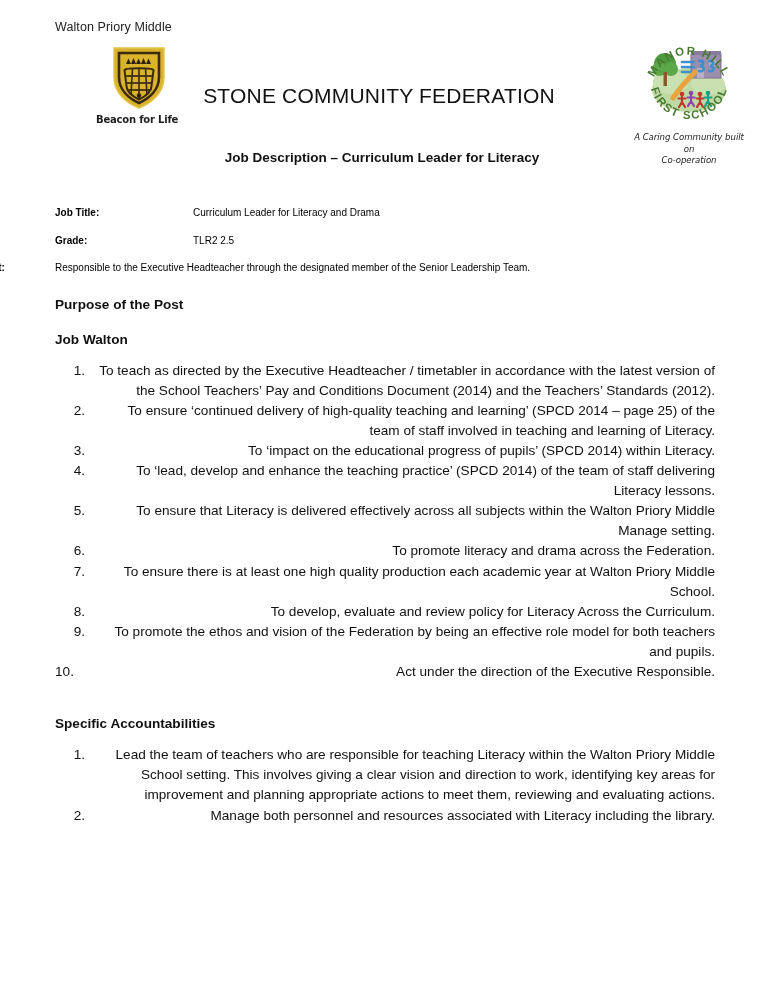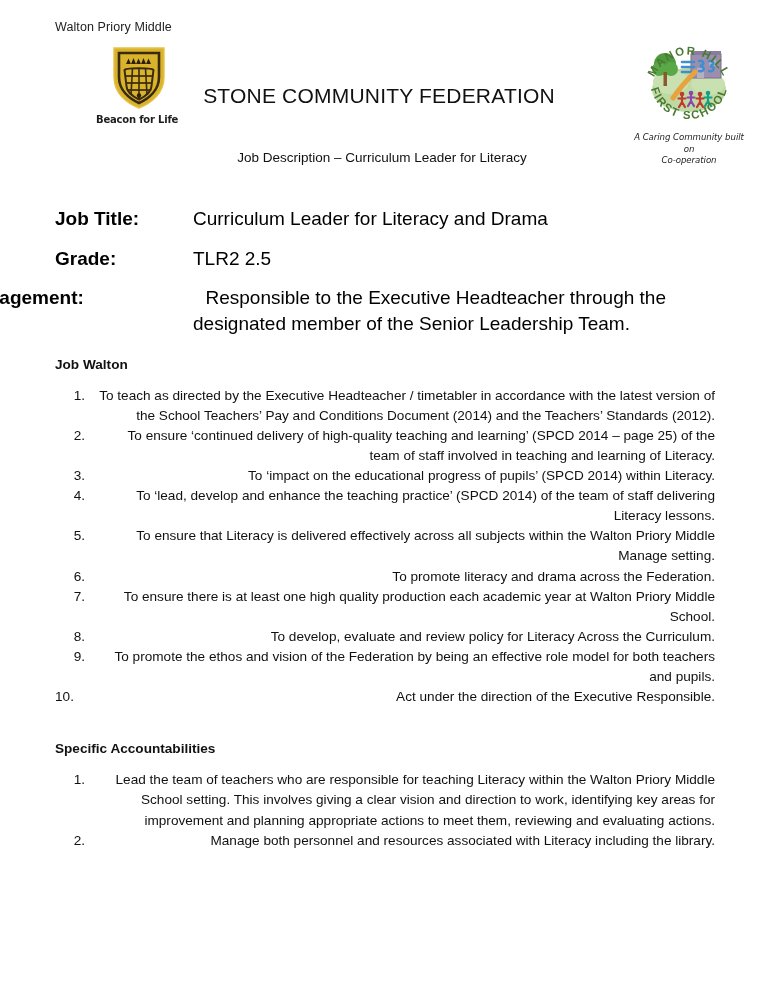--- a/index.html
+++ b/index.html
@@ -79,21 +79,21 @@
     display: inline-block;
     transform: translateX(-5px);
   }
   .doc-subtitle {
     position: absolute;
     left: 0;
     right: 0;
     top: 150px;
     text-align: center;
     font-size: 13.5px;
-    font-weight: 400;
+    font-weight: 700;
     color: #111;
   }
   .doc-subtitle-inner {
     display: inline-block;
     transform: translateX(-2px);
   }
 
   
   .logo-right {
     position: absolute;
@@ -122,21 +122,21 @@
   .content {
     position: absolute;
     left: 55px;
     top: 206px;
     width: 668px;
   }
 
   .field-row {
     display: block;
     position: relative;
-    font-size: 19px;
+    font-size: 10px;
     line-height: 1.35;
     margin-bottom: 14px;
   }
   .field-label {
     font-weight: 700;
     display: inline-block;
   }
   .field-label.fixed-w {
     width: 138px;
     vertical-align: top;
@@ -145,21 +145,20 @@
     display: inline-block;
     vertical-align: top;
   }
   .field-row.hanging {
     padding-left: 138px;
     text-indent: -138px;
     margin-bottom: 10px;
   }
   .field-row.hanging .field-value {
     display: inline;
-    margin-left: 28px;
   }
 
   h2.section {
     font-size: 13.6px;
     font-weight: 700;
     margin: 20px 0 14px 0;
     color: #111;
   }
   h2.section.tight-top { margin-top: 22px; }
   h2.section.big-top { margin-top: 34px; }
@@ -317,20 +316,21 @@
     </div>
 
     <div class="field-row">
       <span class="field-label fixed-w">Grade:</span><span class="field-value">TLR2 2.5</span>
     </div>
 
     <div class="field-row hanging">
       <span class="field-label">Line Management:</span><span class="field-value">Responsible to the Executive Headteacher through the designated member of the Senior Leadership Team.</span>
     </div>
 
+    <h2 class="section tight-top">Purpose of the Post</h2>
 
 
     <h2 class="section">Job Walton</h2>
 
     <ol class="numlist">
       <li>To teach as directed by the Executive Headteacher / timetabler in accordance with the latest version of the School Teachers’ Pay and Conditions Document (2014) and the Teachers’ Standards (2012).</li>
       <li>To ensure ‘continued delivery of high-quality teaching and learning’ (SPCD 2014 – page 25) of the team of staff involved in teaching and learning of Literacy.</li>
       <li>To ‘impact on the educational progress of pupils’ (SPCD 2014) within Literacy.</li>
       <li>To ‘lead, develop and enhance the teaching practice’ (SPCD 2014) of the team of staff delivering Literacy lessons.</li>
       <li>To ensure that Literacy is delivered effectively across all subjects within the Walton Priory Middle Manage setting.</li>

